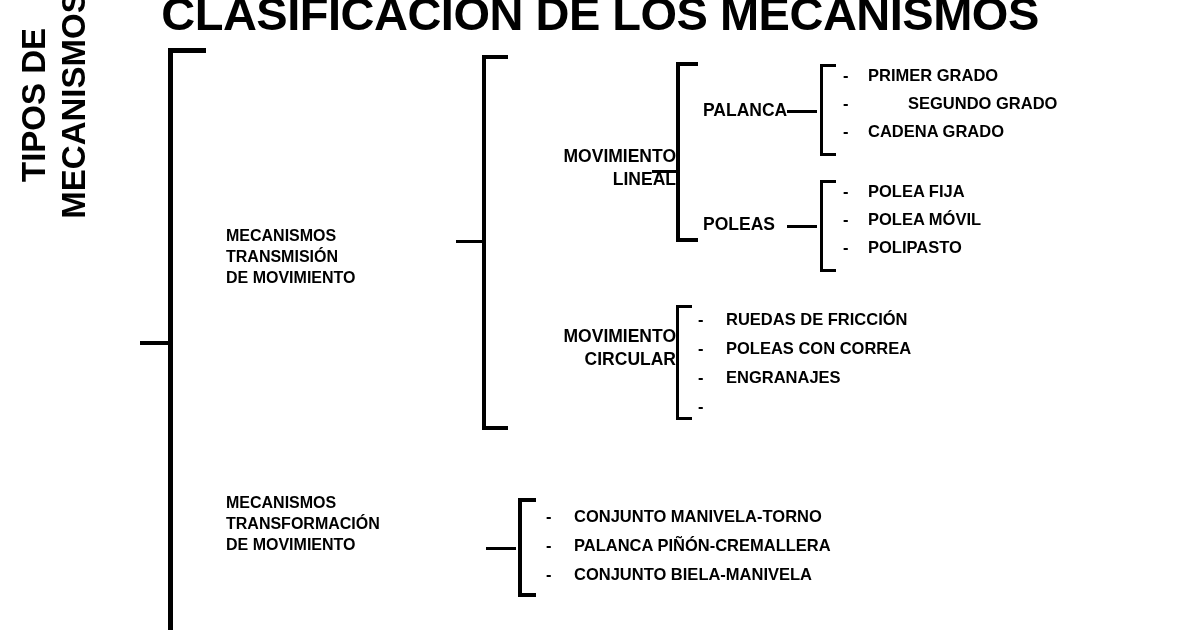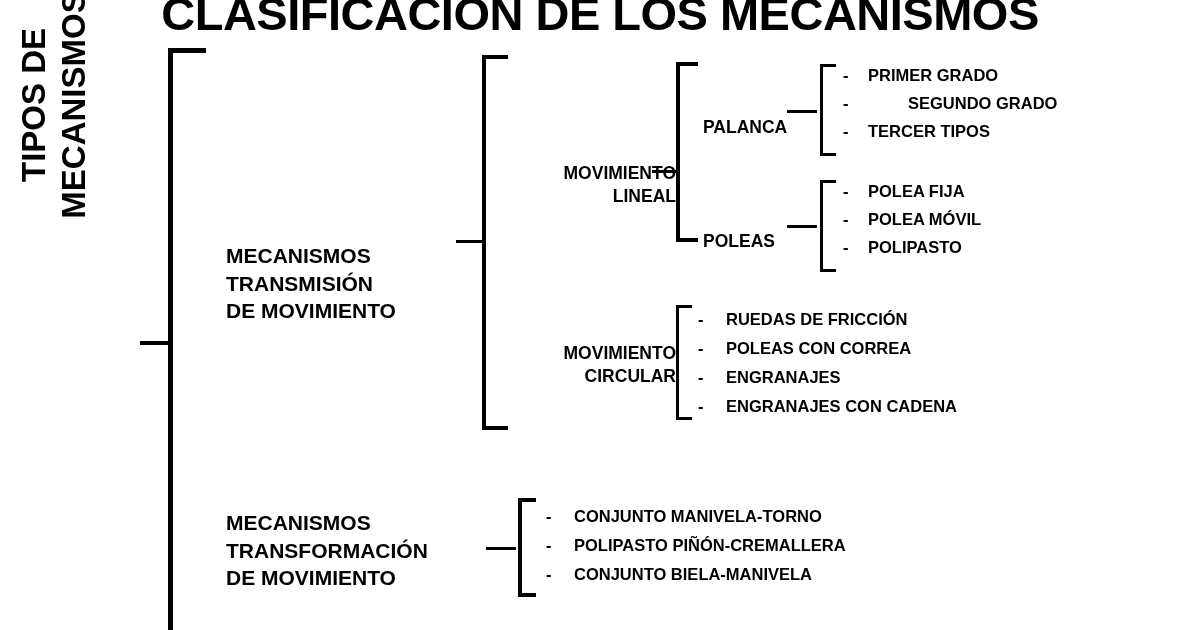--- a/index.html
+++ b/index.html
@@ -44,21 +44,20 @@
     font-weight: bold;
     line-height: 1.22;
     text-align: center;
   }
 
   .node {
     position: absolute;
     font-weight: bold;
     line-height: 1.32;
     white-space: pre-line;
-    margin-top: 17px;
   }
 
   
   .brace {
     position: absolute;
     border-left: 5px solid #000;
     border-top: 5px solid #000;
     border-bottom: 5px solid #000;
     box-sizing: border-box;
   }
@@ -82,21 +81,21 @@
   .leaf {
     position: absolute;
     font-weight: bold;
     white-space: nowrap;
   }
   .dash {
     position: absolute;
     font-weight: bold;
   }
 
-  .lvl1 { font-size: 21px; }
+  .lvl1 { font-size: 16px; }
   .lvl2 { font-size: 17.5px; text-align: right; }
   .lvl3 { font-size: 17.5px; }
   .lvl4 { font-size: 16.5px; }
 </style>
 </head>
 <body>
 
 <div id="root">
 
   <div class="title">CLASIFICACIÓN DE LOS MECANISMOS</div>
@@ -122,21 +121,21 @@
 
   <div class="node lvl3" style="left:703px; top:99px; width:110px;">PALANCA</div>
   <div class="connector thin" style="left:787px; top:110px; width:30px;"></div>
   <div class="brace thinner" style="left:820px; top:64px; width:16px; height:92px;"></div>
 
   <div class="dash lvl4" style="left:843px; top:66px;">-</div>
   <div class="leaf lvl4" style="left:868px; top:66px;">PRIMER GRADO</div>
   <div class="dash lvl4" style="left:843px; top:94px;">-</div>
   <div class="leaf lvl4" style="left:868px; top:94px;margin-left:40px;">SEGUNDO GRADO</div>
   <div class="dash lvl4" style="left:843px; top:122px;">-</div>
-  <div class="leaf lvl4" style="left:868px; top:122px;">TERCER TIPOS</div>
+  <div class="leaf lvl4" style="left:868px; top:122px;">CADENA GRADO</div>
 
   <div class="node lvl3" style="left:703px; top:213px; width:110px;">POLEAS</div>
   <div class="connector thin" style="left:787px; top:225px; width:30px;"></div>
   <div class="brace thinner" style="left:820px; top:180px; width:16px; height:92px;"></div>
 
   <div class="dash lvl4" style="left:843px; top:182px;">-</div>
   <div class="leaf lvl4" style="left:868px; top:182px;">POLEA FIJA</div>
   <div class="dash lvl4" style="left:843px; top:210px;">-</div>
   <div class="leaf lvl4" style="left:868px; top:210px;">POLEA MÓVIL</div>
   <div class="dash lvl4" style="left:843px; top:238px;">-</div>
@@ -146,29 +145,28 @@
 CIRCULAR</div>
   <div class="brace thinner" style="left:676px; top:305px; width:16px; height:115px;"></div>
 
   <div class="dash lvl4" style="left:698px; top:310px;">-</div>
   <div class="leaf lvl4" style="left:726px; top:310px;">RUEDAS DE FRICCIÓN</div>
   <div class="dash lvl4" style="left:698px; top:339px;">-</div>
   <div class="leaf lvl4" style="left:726px; top:339px;">POLEAS CON CORREA</div>
   <div class="dash lvl4" style="left:698px; top:368px;">-</div>
   <div class="leaf lvl4" style="left:726px; top:368px;">ENGRANAJES</div>
   <div class="dash lvl4" style="left:698px; top:397px;">-</div>
-  <div class="leaf lvl4" style="left:726px; top:397px;">ENGRANAJES CON CADENA</div>
 
   <div class="node lvl1" style="left:226px; top:492px; width:280px;">MECANISMOS
 TRANSFORMACIÓN
 DE MOVIMIENTO</div>
 
   <div class="connector thin" style="left:486px; top:547px; width:30px;"></div>
   <div class="brace thin" style="left:518px; top:498px; width:18px; height:99px;"></div>
 
   <div class="dash lvl4" style="left:546px; top:507px;">-</div>
   <div class="leaf lvl4" style="left:574px; top:507px;">CONJUNTO MANIVELA-TORNO</div>
   <div class="dash lvl4" style="left:546px; top:536px;">-</div>
-  <div class="leaf lvl4" style="left:574px; top:536px;">POLIPASTO PIÑÓN-CREMALLERA</div>
+  <div class="leaf lvl4" style="left:574px; top:536px;">PALANCA PIÑÓN-CREMALLERA</div>
   <div class="dash lvl4" style="left:546px; top:565px;">-</div>
   <div class="leaf lvl4" style="left:574px; top:565px;">CONJUNTO BIELA-MANIVELA</div>
 
 </div>
 
 </body></html>

